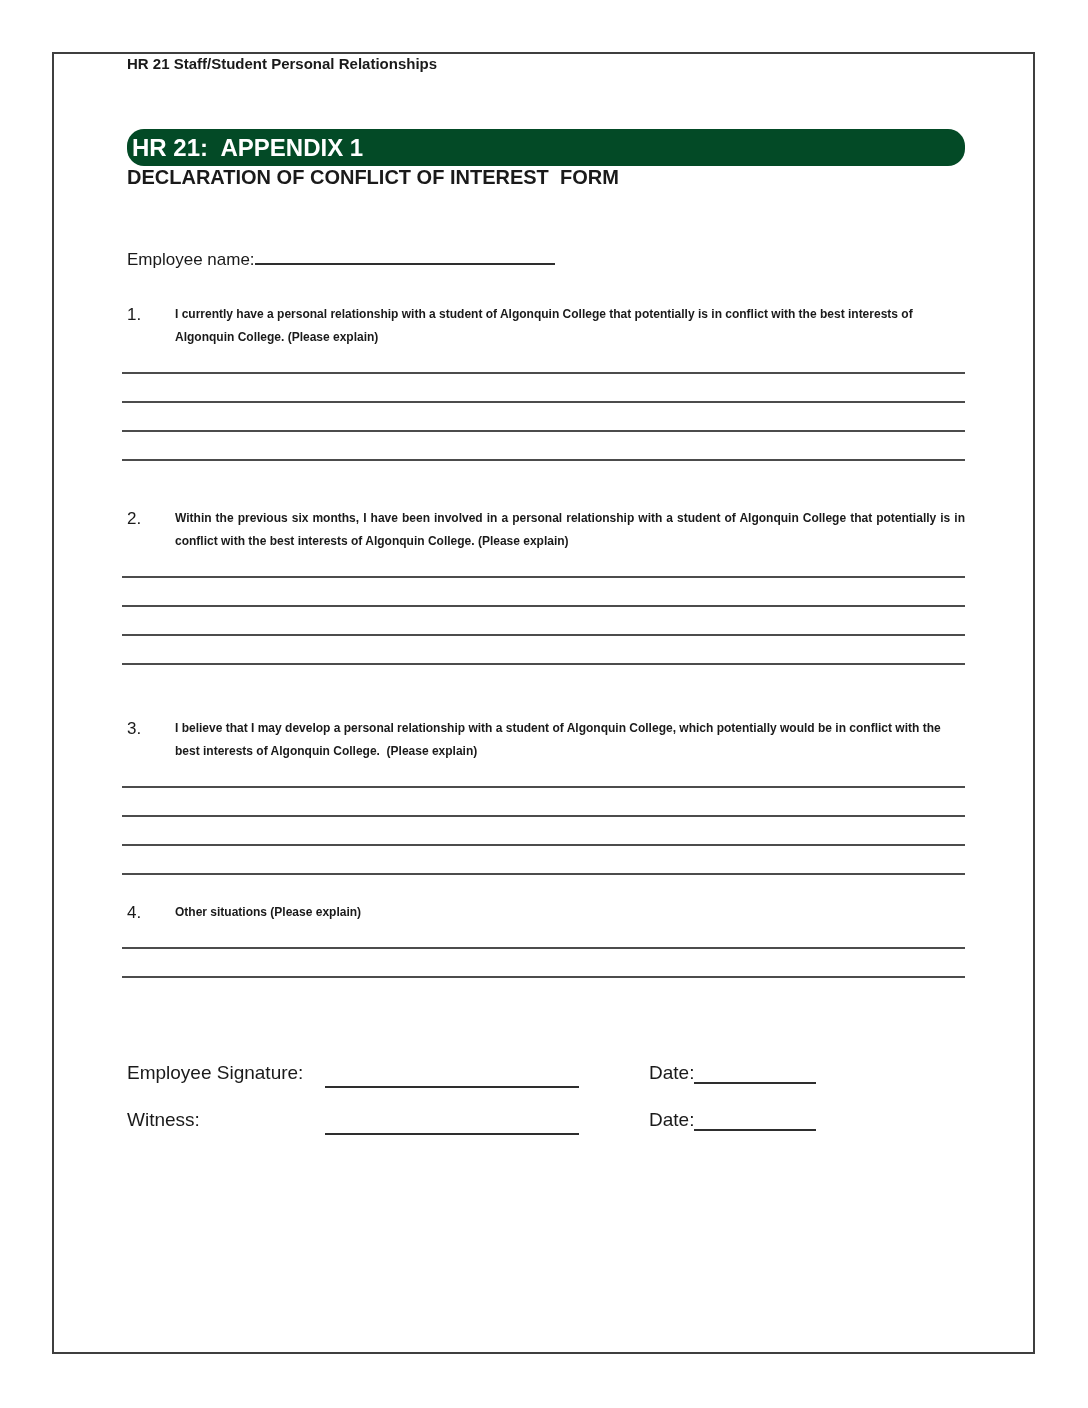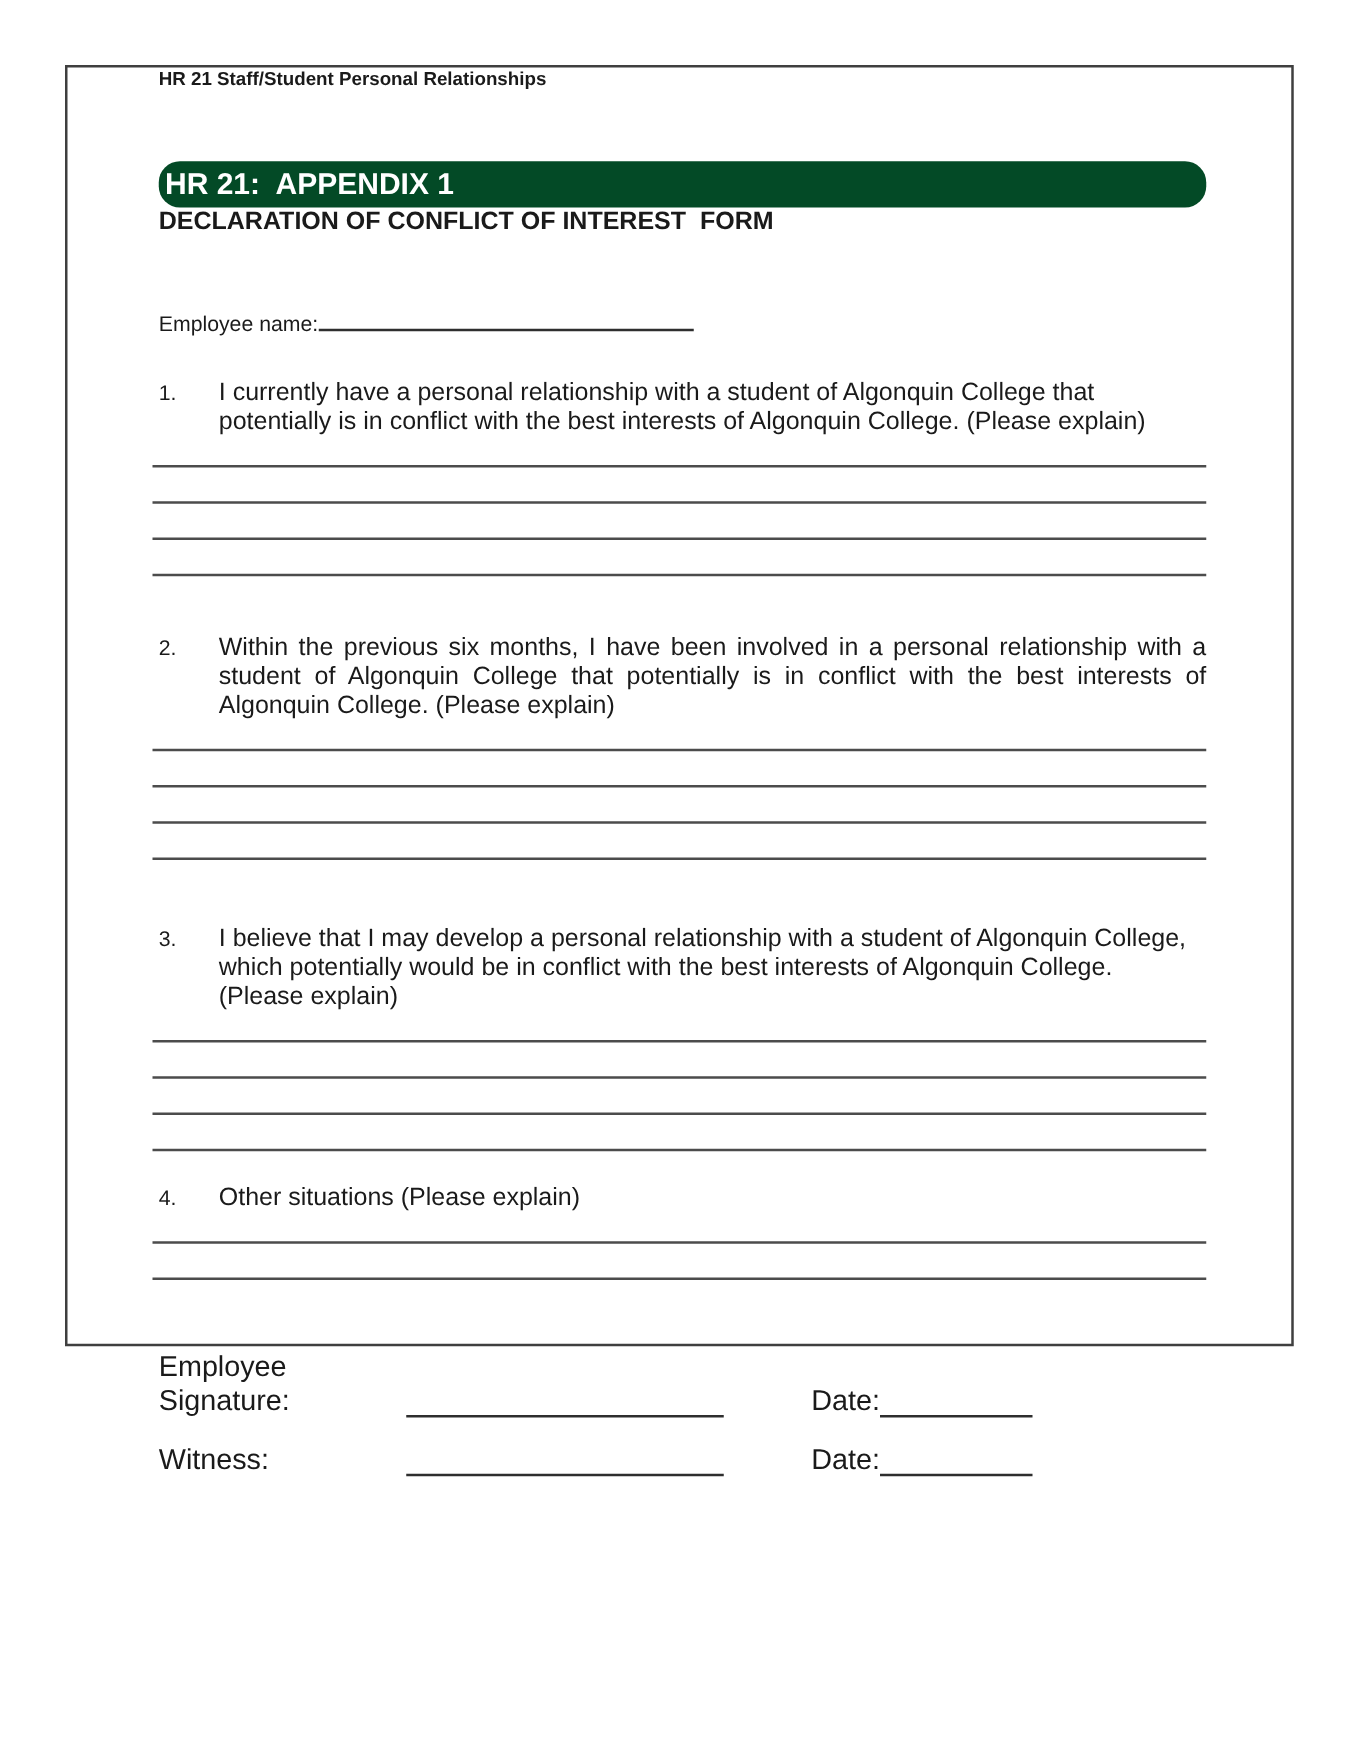--- a/index.html
+++ b/index.html
@@ -13,21 +13,21 @@
     width: 1088px;
     height: 1408px;
     background: #ffffff;
     overflow: hidden;
   }
   .page-border {
     position: absolute;
     left: 52px;
     top: 52px;
     width: 983px;
-    height: 1025px;
+    height: 1302px;
     border: 2px solid #3f3f3f;
     background: #ffffff;
   }
   .content {
     padding: 0 68px 0 73px;
   }
   .doc-header {
     font-size: 15px;
     font-weight: bold;
     line-height: 18px;
@@ -73,36 +73,37 @@
   .question.q3 { margin-top: 52px; }
   .question.q4 { margin-top: 26px; }
   .q-num {
     width: 48px;
     flex: 0 0 48px;
     font-size: 17px;
     line-height: 23px;
   }
   .q-text {
     flex: 1;
-    font-size: 20px;
+    font-size: 12px;
     line-height: 23px;
     white-space: pre-wrap;
+    font-weight: bold;
   }
   .q-text.justify { text-align: justify; }
   .answer-lines { margin-left: -5px; }
   .answer-line {
     height: 29px;
     border-bottom: 2px solid var(--line-color, #4c4c4c);
   }
   .answer-line.first { height: 25px; }
   .sig-section { margin-top: 80px; }
   .sig-row {
     display: flex;
-    align-items: flex-end;
-    font-size: 23px;
+    align-items: center;
+    font-size: 19px;
     height: 30px;
   }
   .sig-row + .sig-row { margin-top: 17px; }
   .sig-label { width: 198px; flex: 0 0 198px; }
   .sig-line {
     display: inline-block;
     width: 254px;
     border-bottom: 2px solid #2e2e2e;
     height: 20px;
     align-self: flex-end;

